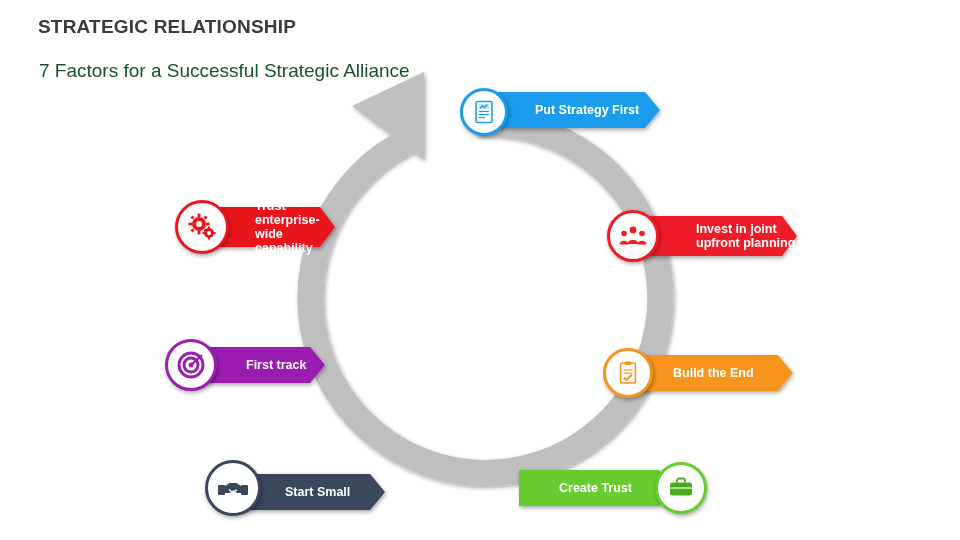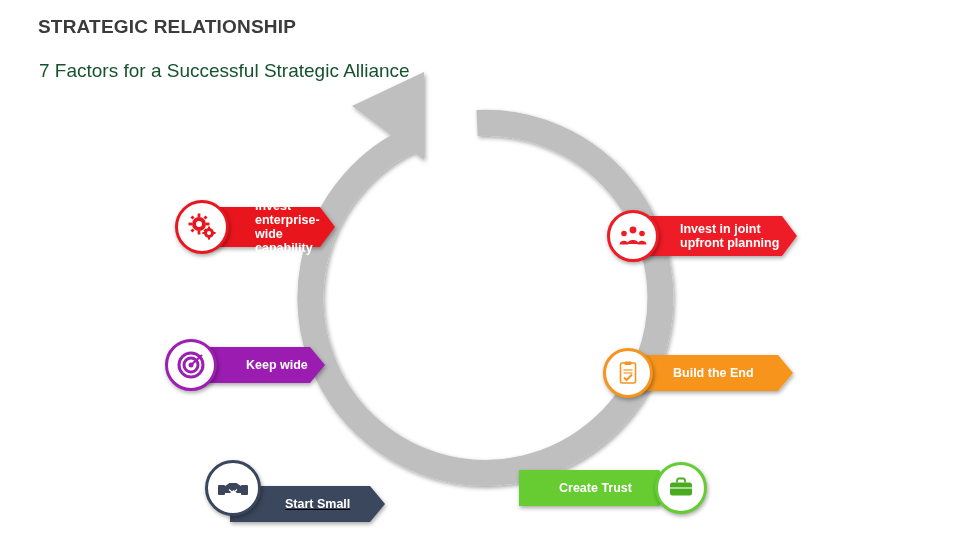--- a/index.html
+++ b/index.html
@@ -91,27 +91,45 @@
     </defs>
 
     <g filter="url(#softshadow)">
       <path d="M 477 123
                A 175 175 0 1 1 417.5 136.5" fill="none" stroke="#bfbfbf" stroke-width="26" stroke-linecap="butt"></path>
 
       <polygon points="352,106 424,72 424,160" fill="#bfbfbf"></polygon>
     </g>
   </svg>
 
+  <div class="node" style="left:460px; top:88px; width:200px; height:48px;">
+    <div class="banner" style="left:25px; width:175px;">
+      <svg width="175" height="44" viewBox="0 0 175 44" style="position:absolute;left:0;top:0;" filter="url(#bannershadow)">
+        <polygon points="0,4 160,4 175,22 160,40 0,40" fill="#1b9ced"></polygon>
+      </svg>
+      <span class="label" style="margin-left:50px;">Put Strategy First</span>
+    </div>
+    <div class="circle" style="left:0px; top:0px; width:48px; height:48px; border:3px solid #1b9ced; box-shadow:1px 2px 4px rgba(0,0,0,.35);">
+      <svg width="26" height="26" viewBox="0 0 26 26">
+        <rect x="5" y="2.5" width="16" height="21" rx="1.5" fill="#ffffff" stroke="#1b9ced" stroke-width="1.6"></rect>
+        <rect x="8" y="5" width="10" height="5" fill="#bfe4fb"></rect>
+        <line x1="8" y1="12.5" x2="18" y2="12.5" stroke="#1b9ced" stroke-width="1.2"></line>
+        <line x1="8" y1="15.5" x2="18" y2="15.5" stroke="#1b9ced" stroke-width="1.2"></line>
+        <line x1="8" y1="18.5" x2="14" y2="18.5" stroke="#1b9ced" stroke-width="1.2"></line>
+        <polyline points="9,9.5 11.5,6.8 13.5,8.5 16.5,5.5" fill="none" stroke="#1b9ced" stroke-width="1.2"></polyline>
+      </svg>
+    </div>
+  </div>
 
   <div class="node" style="left:607px; top:210px; width:190px; height:52px;">
     <div class="banner" style="left:29px; top:2px; width:161px; height:48px;">
       <svg width="161" height="48" viewBox="0 0 161 48" style="position:absolute;left:0;top:0;" filter="url(#bannershadow)">
         <polygon points="0,4 146,4 161,24 146,44 0,44" fill="#ee1c25"></polygon>
       </svg>
-      <span class="label" style="margin-left:44px;">Invest in joint
+      <span class="label" style="margin-left:60px;">Invest in joint
 upfront planning</span>
     </div>
     <div class="circle" style="left:0px; top:0px; width:52px; height:52px; border:3px solid #ee1c25; box-shadow:1px 2px 4px rgba(0,0,0,.35);">
       <svg width="30" height="26" viewBox="0 0 30 26">
         <circle cx="15" cy="7" r="3.4" fill="#ee1c25"></circle>
         <path d="M9.5 21 C9.5 15.5 20.5 15.5 20.5 21 Z" fill="#ee1c25"></path>
         <circle cx="6" cy="10.5" r="2.8" fill="#ee1c25"></circle>
         <path d="M1.5 21.5 C1.5 16.5 10.5 16.5 10.5 21.5 Z" fill="#ee1c25"></path>
         <circle cx="24" cy="10.5" r="2.8" fill="#ee1c25"></circle>
         <path d="M19.5 21.5 C19.5 16.5 28.5 16.5 28.5 21.5 Z" fill="#ee1c25"></path>
@@ -147,59 +165,59 @@
     <div class="circle" style="left:136px; top:0px; width:52px; height:52px; border:3px solid #66cc33; box-shadow:1px 2px 4px rgba(0,0,0,.35);">
       <svg width="28" height="26" viewBox="0 0 28 26">
         <path d="M10 7.5 V5.5 a2 2 0 0 1 2-2 h4 a2 2 0 0 1 2 2 V7.5" fill="none" stroke="#4aab1f" stroke-width="1.8"></path>
         <rect x="3" y="7.5" width="22" height="13" rx="2.5" fill="#4aab1f"></rect>
         <rect x="3" y="12" width="22" height="2" fill="#ffffff" opacity="0.55"></rect>
       </svg>
     </div>
   </div>
 
   <div class="node" style="left:205px; top:460px; width:180px; height:56px;">
-    <div class="banner" style="left:25px; top:22px; width:155px;text-decoration:underline;">
+    <div class="banner" style="left:25px; top:10px; width:155px;">
       <svg width="155" height="44" viewBox="0 0 155 44" style="position:absolute;left:0;top:0;" filter="url(#bannershadow)">
         <polygon points="0,4 140,4 155,22 140,40 0,40" fill="#3b465c"></polygon>
       </svg>
       <span class="label" style="margin-left:55px;">Start Small</span>
     </div>
     <div class="circle" style="left:0px; top:0px; width:56px; height:56px; border:3px solid #3b465c; box-shadow:1px 2px 4px rgba(0,0,0,.35);">
       <svg width="32" height="26" viewBox="0 0 32 26">
         <rect x="1" y="10" width="7" height="10" rx="1" fill="#3b465c"></rect>
         <rect x="24" y="10" width="7" height="10" rx="1" fill="#3b465c"></rect>
         <path d="M8 11 l4.5 -3 h7 L24 11 v7 h-4 l-3.5 -3 -3.5 3 H8 Z" fill="#3b465c"></path>
         <path d="M12 14.5 l4 3.5 4 -3.5" fill="none" stroke="#ffffff" stroke-width="1.2"></path>
       </svg>
     </div>
   </div>
 
   <div class="node" style="left:165px; top:339px; width:195px; height:52px;">
     <div class="banner" style="left:26px; top:4px; width:134px;">
       <svg width="134" height="44" viewBox="0 0 134 44" style="position:absolute;left:0;top:0;" filter="url(#bannershadow)">
         <polygon points="0,4 119,4 134,22 119,40 0,40" fill="#9b1fb0"></polygon>
       </svg>
-      <span class="label" style="margin-left:55px;">Keep wide</span>
+      <span class="label" style="margin-left:55px;">First track</span>
     </div>
     <div class="circle" style="left:0px; top:0px; width:52px; height:52px; border:3px solid #9b1fb0; box-shadow:1px 2px 4px rgba(0,0,0,.35);">
       <svg width="30" height="30" viewBox="0 0 30 30">
         <circle cx="15" cy="15" r="12" fill="none" stroke="#9b1fb0" stroke-width="3"></circle>
         <circle cx="15" cy="15" r="7" fill="none" stroke="#9b1fb0" stroke-width="3"></circle>
         <circle cx="15" cy="15" r="2.5" fill="#9b1fb0"></circle>
         <line x1="15" y1="15" x2="26" y2="5" stroke="#9b1fb0" stroke-width="2.2"></line>
       </svg>
     </div>
   </div>
 
   <div class="node" style="left:175px; top:200px; width:190px; height:54px;">
     <div class="banner" style="left:27px; top:3px; width:133px; height:48px;">
       <svg width="133" height="48" viewBox="0 0 133 48" style="position:absolute;left:0;top:0;" filter="url(#bannershadow)">
         <polygon points="0,4 118,4 133,24 118,44 0,44" fill="#e8161f"></polygon>
       </svg>
-      <span class="label" style="margin-left:53px;">Invest enterprise-
+      <span class="label" style="margin-left:53px;">Trust enterprise-
 wide capability</span>
     </div>
     <div class="circle" style="left:0px; top:0px; width:54px; height:54px; border:3px solid #e8161f; box-shadow:1px 2px 4px rgba(0,0,0,.35);">
       <svg width="30" height="30" viewBox="0 0 30 30">
         <g fill="#e8161f">
           <circle cx="12" cy="12" r="7"></circle>
           <rect x="10.6" y="1.5" width="2.8" height="3.5"></rect>
           <rect x="10.6" y="19" width="2.8" height="3.5"></rect>
           <rect x="1.5" y="10.6" width="3.5" height="2.8"></rect>
           <rect x="19" y="10.6" width="3.5" height="2.8"></rect>

